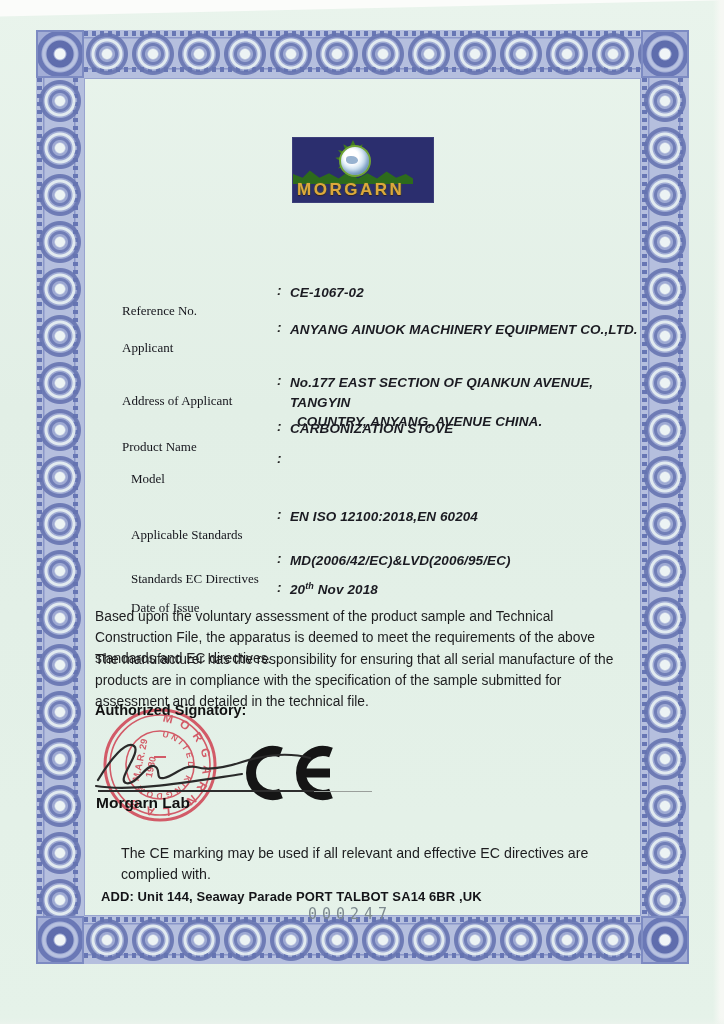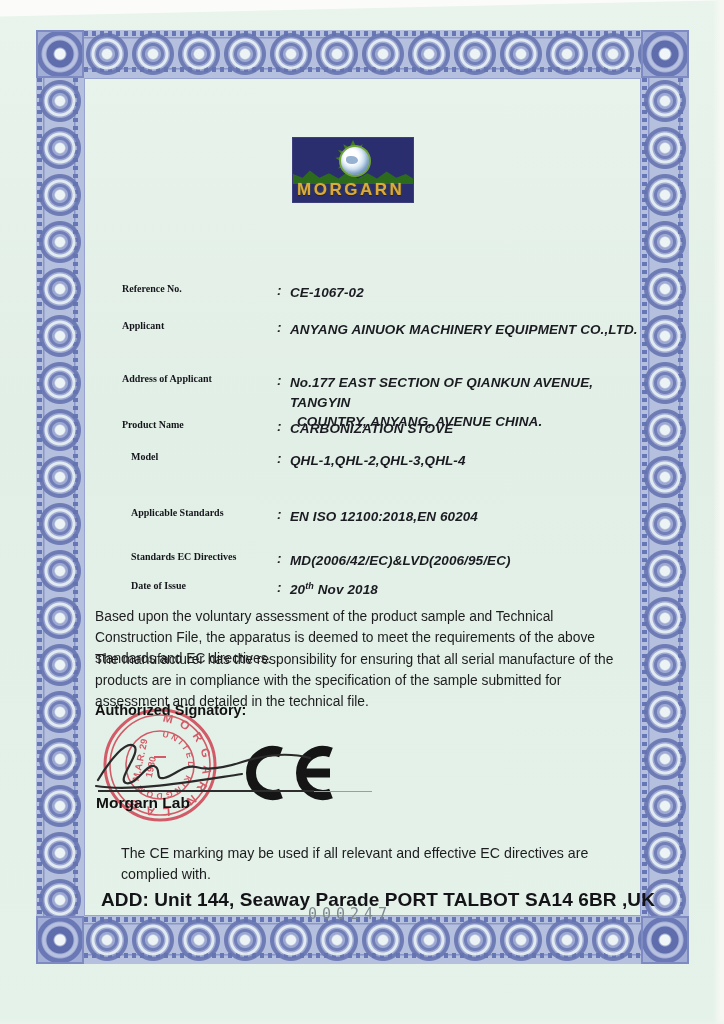--- a/index.html
+++ b/index.html
@@ -60,53 +60,53 @@
       radial-gradient(circle at 24px 24px,#f0f5f7 0 5px,rgba(0,0,0,0) 6px),
       radial-gradient(circle at 24px 24px,rgba(0,0,0,0) 0 6px,#5f6dad 7px 13px,rgba(0,0,0,0) 14px),
       radial-gradient(circle at 24px 24px,rgba(0,0,0,0) 0 14px,#b8c2e0 15px 17px,rgba(0,0,0,0) 18px),
       radial-gradient(circle at 24px 24px,rgba(0,0,0,0) 0 18px,#6a78b6 19px 23px,rgba(0,0,0,0) 24px);
     box-shadow:inset 0 0 0 2px #7d8bc2;
   }
   .c-tl{left:0;top:0;} .c-tr{right:0;top:0;} .c-bl{left:0;bottom:0;} .c-br{right:0;bottom:0;}
   .inner-edge{position:absolute;inset:48px;border:1px solid #98a4cf;pointer-events:none;}
 
   
-  .logo{position:absolute;left:292px;top:137px;width:120px;height:64px;background:#2b2e6e;overflow:hidden;border:1px solid #3c3f7a;}
+  .logo{position:absolute;left:292px;top:137px;width:120px;height:64px;background:#2b2e6e;overflow:hidden;border:1px solid #3c3f7a;padding-left:20px;}
   .logo .leaf{position:absolute;left:38px;top:2px;width:44px;height:42px;background:#3f7a1d;
     clip-path:polygon(50% 0%,58% 18%,72% 10%,66% 28%,84% 24%,72% 40%,90% 42%,74% 54%,84% 68%,62% 62%,64% 80%,50% 68%,36% 80%,38% 62%,16% 68%,26% 54%,10% 42%,28% 40%,16% 24%,34% 28%,28% 10%,42% 18%);}
   .logo .trees{position:absolute;left:0;top:28px;width:120px;height:18px;background:#2d6b1c;
     clip-path:polygon(0% 100%,0% 45%,8% 65%,14% 25%,22% 65%,30% 40%,38% 70%,46% 30%,54% 70%,62% 40%,70% 70%,78% 30%,86% 65%,94% 45%,100% 70%,100% 100%);}
   .logo .globe{position:absolute;left:46px;top:7px;width:28px;height:28px;border-radius:50%;
     background:radial-gradient(circle at 38% 35%,#ffffff 0 28%,#dcebf6 45%,#a7c8e2 75%,#7fa8cc);
     border:2px solid #6fa335;box-shadow:inset -2px -3px 4px rgba(40,80,140,.45);}
   .logo .globe:after{content:"";position:absolute;left:5px;top:9px;width:12px;height:8px;background:#7d9fc4;border-radius:40% 60% 50% 50%;opacity:.8;}
   .logo .brand{position:absolute;left:4px;bottom:2px;width:120px;white-space:nowrap;overflow:hidden;
     font-family:"Liberation Sans",sans-serif;font-weight:bold;font-size:17px;letter-spacing:2.5px;
     color:#dda83c;text-shadow:0 0 2px #5a7a1a,0 1px 1px #203;}
 
   
   .title{position:absolute;left:0;top:214px;width:724px;text-align:center;
     font-family:"Liberation Sans",sans-serif;font-weight:bold;font-size:19.5px;color:#111;letter-spacing:.3px;}
   .row{position:absolute;left:122px;width:520px;display:flex;align-items:flex-start;}
-  .f-label{flex:0 0 155px;font-family:"Liberation Serif",serif;font-weight:bold;font-size:10px;color:#15151c;}
+  .f-label{flex:0 0 155px;font-family:"Liberation Serif",serif;font-weight:normal;font-size:13px;color:#15151c;margin-top:20px;}
   .f-label.ind{padding-left:9px;box-sizing:border-box;}
   .f-colon{flex:0 0 13px;font-weight:bold;font-size:13.5px;color:#222;font-style:italic;}
   .f-value{flex:1;font-family:"Liberation Sans",sans-serif;font-weight:bold;font-style:italic;font-size:13.5px;color:#1b1b22;letter-spacing:.1px;line-height:1.45;}
   .f-value .l2{display:block;padding-left:7px;}
   sup.th{font-size:9px;vertical-align:super;line-height:0;}
   .para{position:absolute;left:95px;width:536px;font-size:13.8px;line-height:1.52;color:#1d1d1f;}
   .auth{position:absolute;left:95px;top:702px;font-weight:bold;font-size:14.5px;color:#111;z-index:5;text-align:right;}
   .sig-line{position:absolute;left:98px;top:790px;width:216px;height:2px;background:#2d2d2d;z-index:6;}
   .sig-line-tail{position:absolute;left:314px;top:791px;width:58px;height:1px;background:#9a9f9b;z-index:6;}
   .lab-name{position:absolute;left:96px;top:794px;font-weight:bold;font-size:15.5px;color:#111;z-index:6;}
   .stamp{position:absolute;left:96px;top:701px;width:128px;height:128px;z-index:3;opacity:.82;}
   .signature{position:absolute;left:92px;top:722px;width:240px;height:72px;z-index:4;}
   .ce{position:absolute;left:237px;top:744px;width:104px;height:58px;z-index:2;}
   .ce-note{position:absolute;left:95px;top:843px;width:508px;font-size:14.2px;line-height:1.45;color:#1d1d1f;margin-left:26px;}
-  .addr{position:absolute;left:101px;top:889px;font-weight:bold;font-size:19px;color:#141418;letter-spacing:.1px;}
+  .addr{position:absolute;left:101px;top:889px;font-weight:bold;font-size:13px;color:#141418;letter-spacing:.1px;}
   .serial{position:absolute;left:290px;top:905px;width:120px;text-align:center;
     font-family:"DejaVu Sans Mono",monospace;font-size:15px;letter-spacing:5px;color:#7e8a90;}
 </style>
 </head>
 <body>
 
 <div class="page">
 
   <div class="frame">
     <div class="b-strip b-h b-top"></div>
@@ -144,21 +144,20 @@
     <span class="f-value"><span>No.177 EAST SECTION OF QIANKUN AVENUE, TANGYIN</span><span class="l2">COUNTRY, ANYANG, AVENUE CHINA.</span></span>
   </div>
   <div class="row" style="top:419px">
     <span class="f-label">Product Name</span>
     <span class="f-colon">:</span>
     <span class="f-value">CARBONIZATION STOVE</span>
   </div>
   <div class="row" style="top:451px">
     <span class="f-label ind">Model</span>
     <span class="f-colon">:</span>
-    <span class="f-value">QHL-1,QHL-2,QHL-3,QHL-4</span>
   </div>
   <div class="row" style="top:507px">
     <span class="f-label ind">Applicable Standards</span>
     <span class="f-colon">:</span>
     <span class="f-value">EN ISO 12100:2018,EN 60204</span>
   </div>
   <div class="row" style="top:551px">
     <span class="f-label ind">Standards EC Directives</span>
     <span class="f-colon">:</span>
     <span class="f-value">MD(2006/42/EC)&amp;LVD(2006/95/EC)</span>

